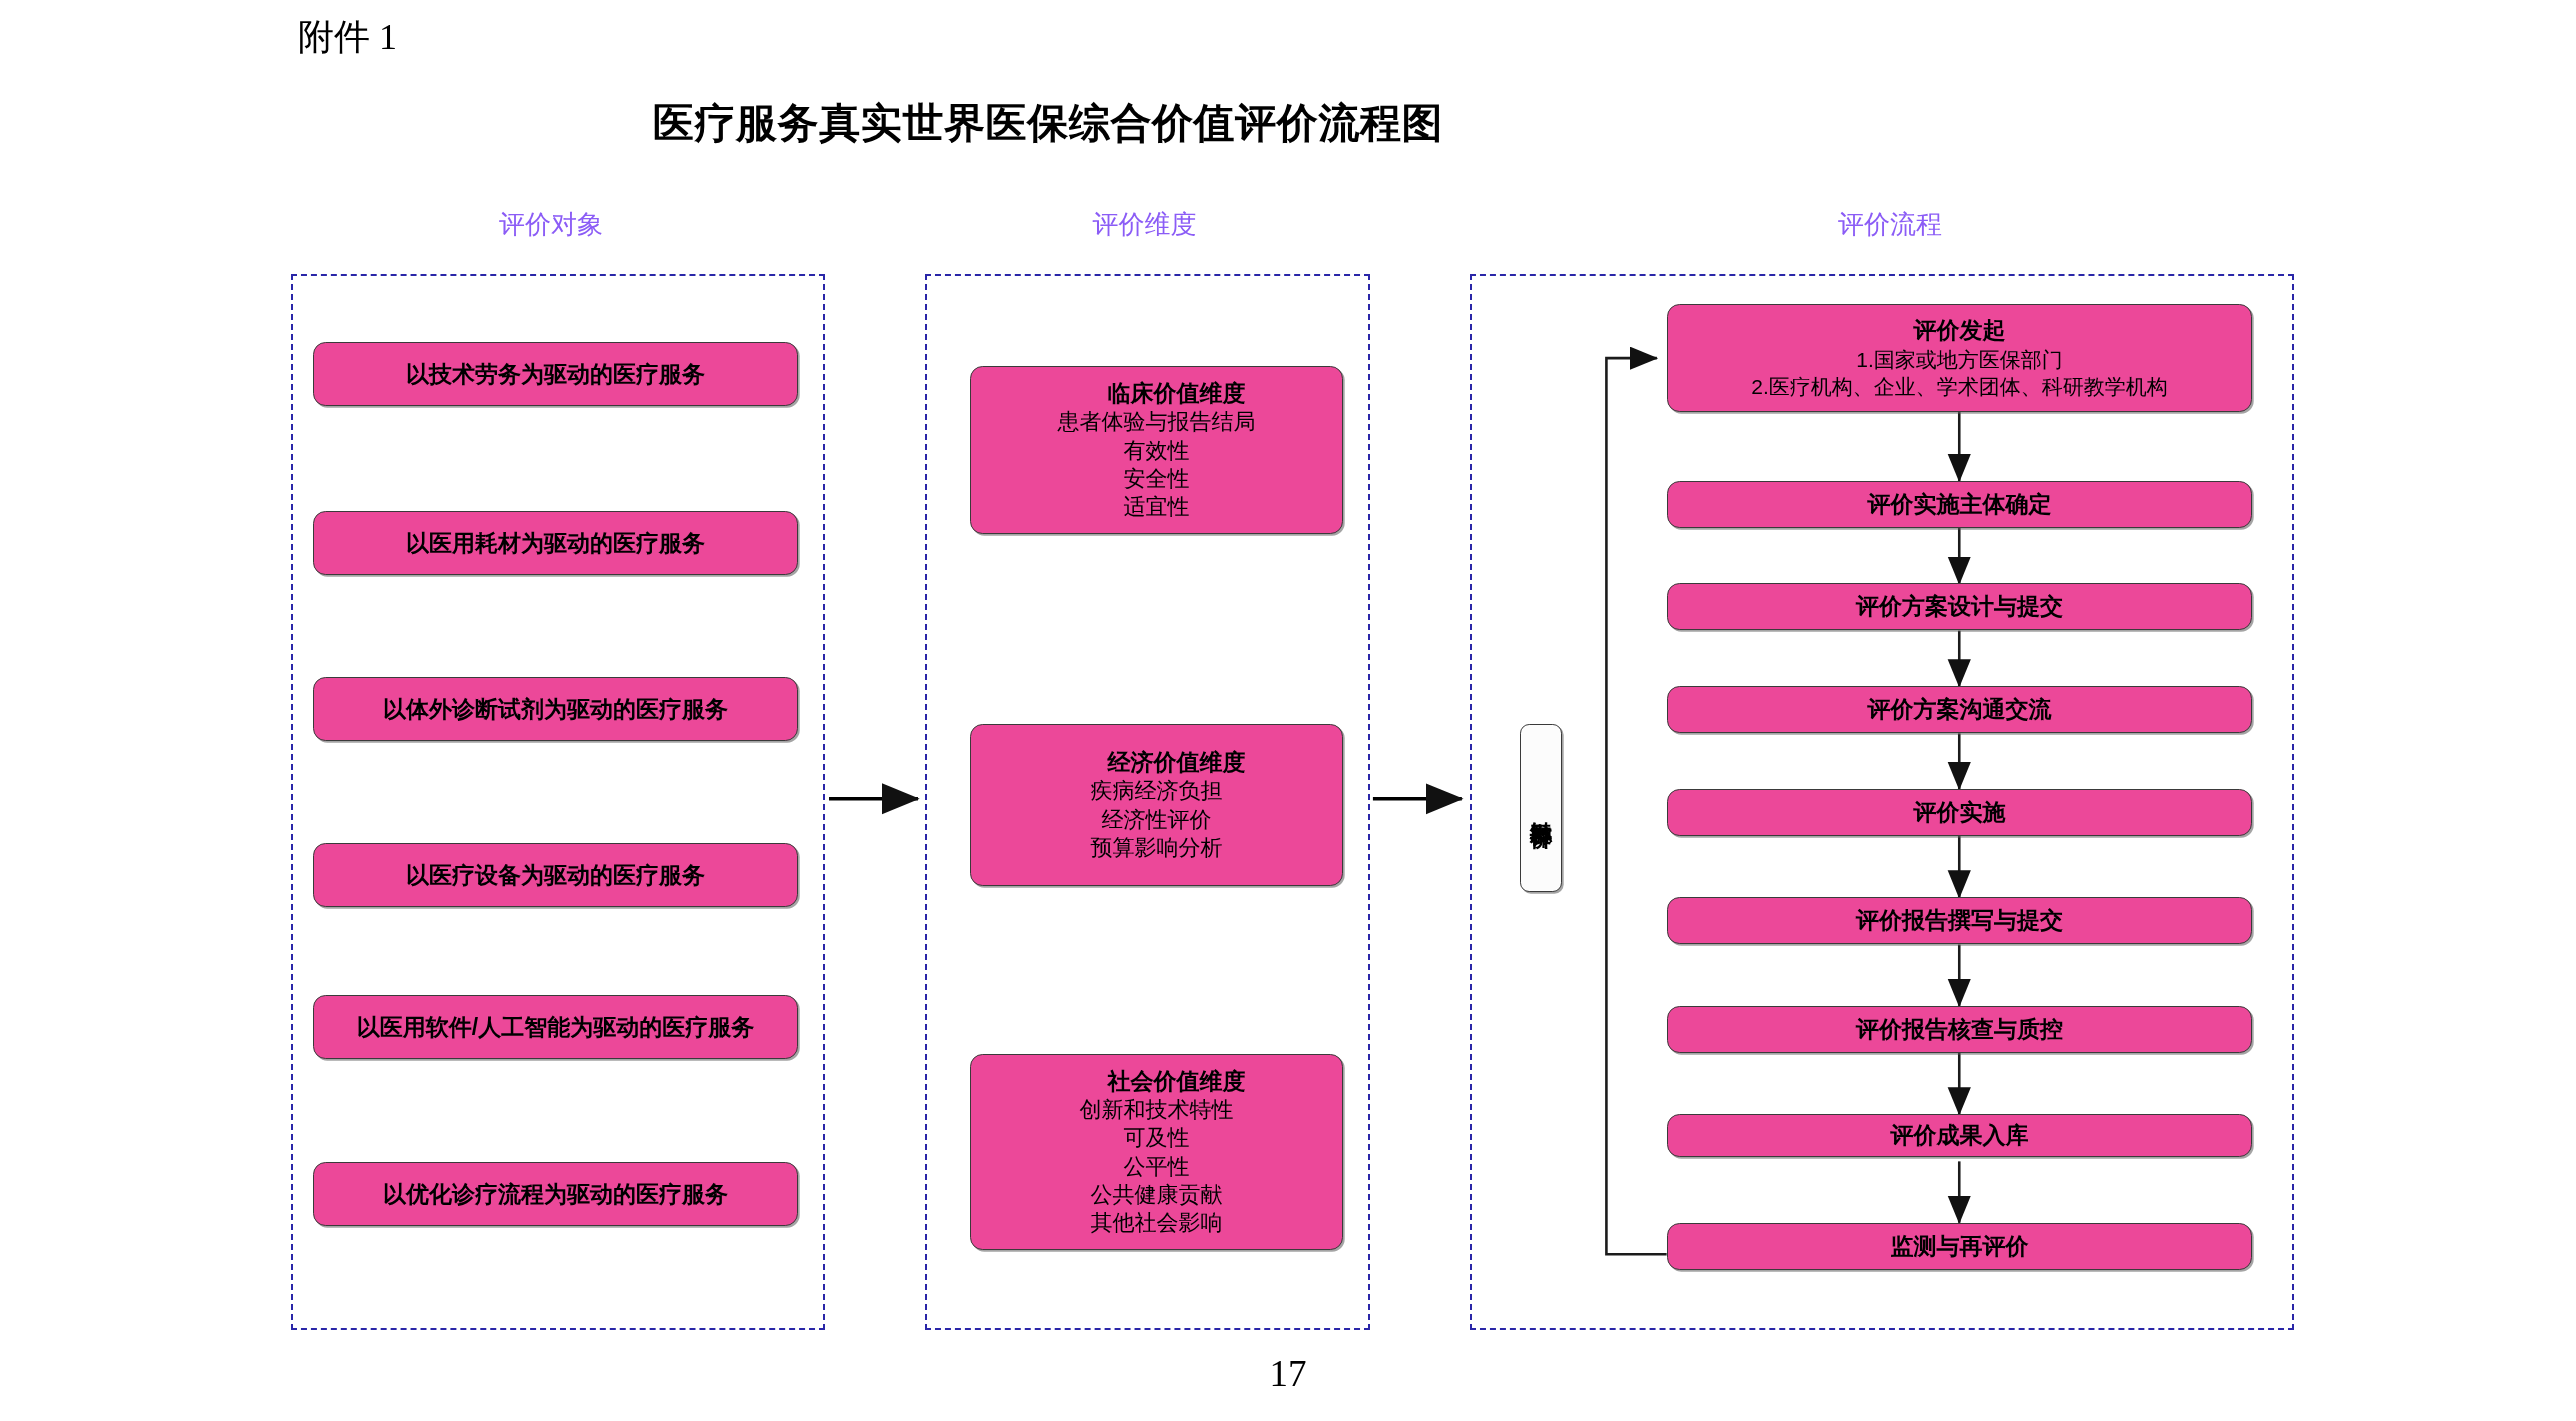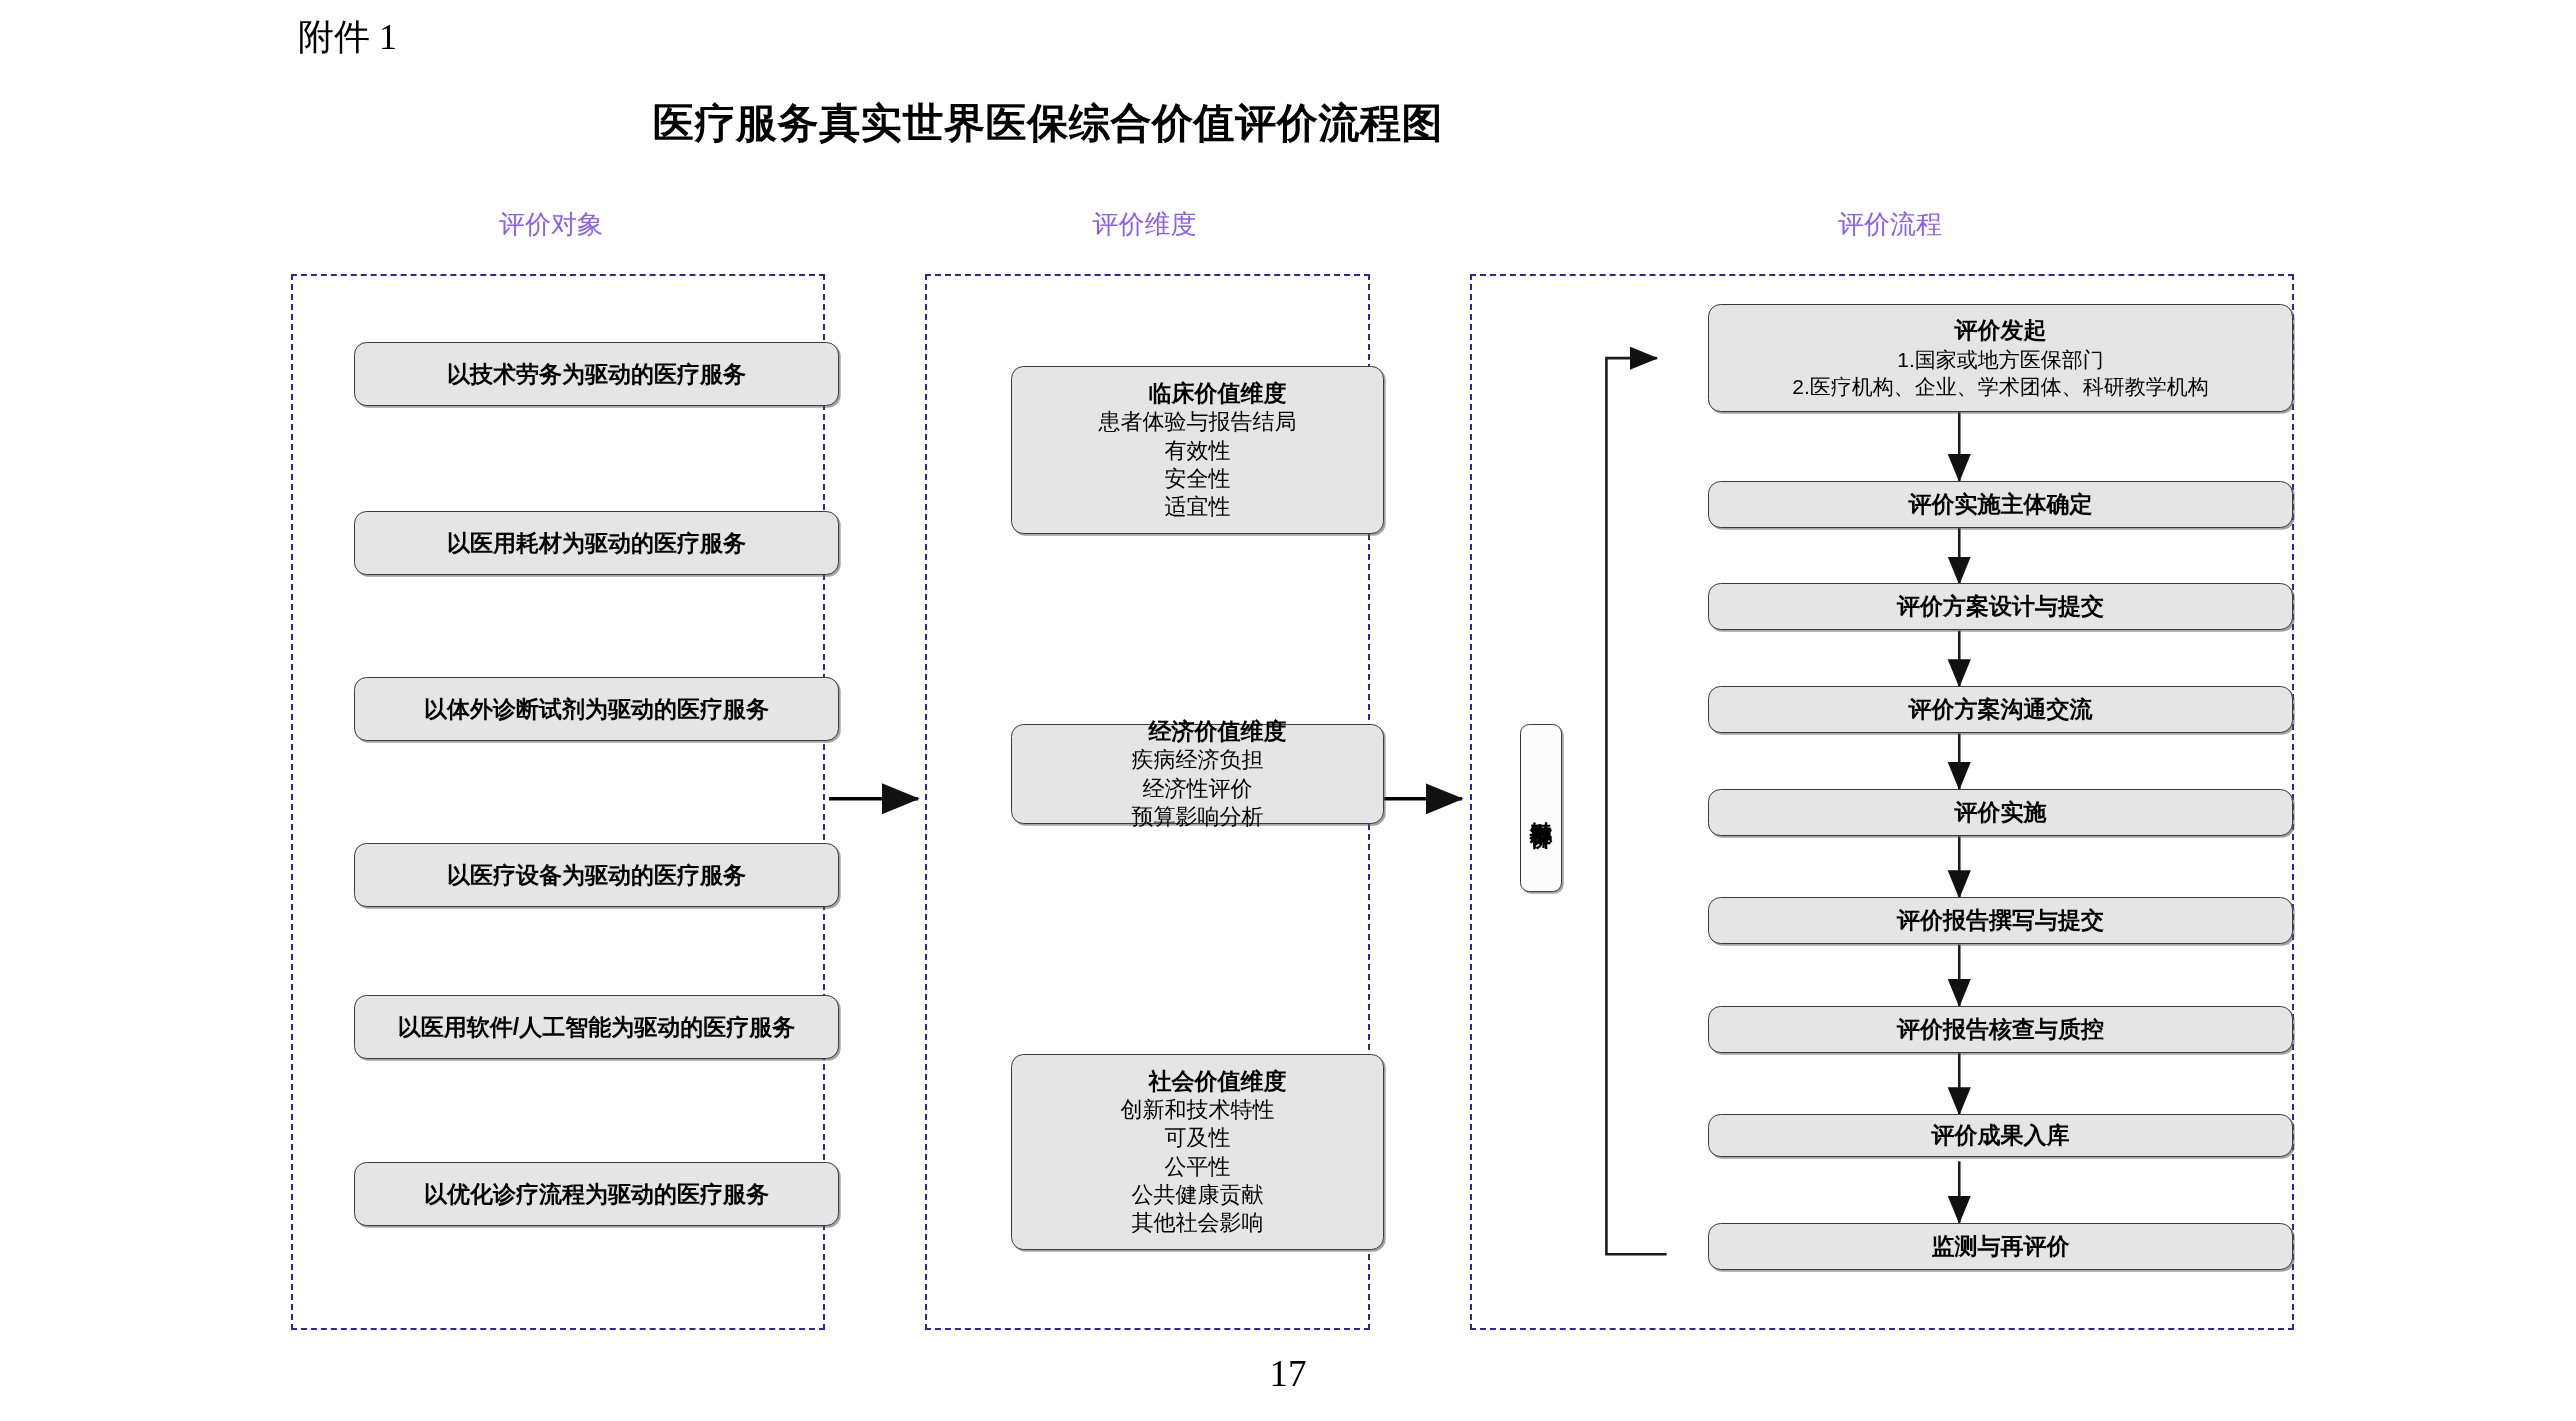--- a/index.html
+++ b/index.html
@@ -72,29 +72,28 @@
   #panel-objects    { left: 291px;  top: 274px; width: 534px;  height: 1056px; }
   #panel-dimensions { left: 925px; top: 274px; width: 445px;  height: 1056px; }
   #panel-process    { left: 1470px; top: 274px; width: 824px; height: 1056px; }
 
   
   .node {
     position: absolute;
     box-sizing: border-box;
     border: 1.7px solid #3a3a3a;
     border-radius: 12.6px;
-    background: #e5e5e5;
+    background: #ec4899;
     box-shadow: 1.7px 1.7px 0 rgba(90,90,90,0.55);
     display: flex;
     flex-direction: column;
     align-items: center;
     justify-content: center;
     text-align: center;
     color: #000;
-    margin-left: 41px;
   }
 
   
   .obj-node {
     left: 313px;
     width: 485px;
     height: 64px;
     font-size: 23px;
     font-weight: bold;
   }
@@ -221,21 +220,21 @@
 <div class="node obj-node" style="top:1162px">以优化诊疗流程为驱动的医疗服务</div>
 
 <div class="node dim-node" style="top:366px;height:168px">
   <div class="dim-title">临床价值维度</div>
   <div class="dim-item">患者体验与报告结局</div>
   <div class="dim-item">有效性</div>
   <div class="dim-item">安全性</div>
   <div class="dim-item">适宜性</div>
 </div>
 
-<div class="node dim-node" style="top:724px;height:100px">
+<div class="node dim-node" style="top:724px;height:162px">
   <div class="dim-title">经济价值维度</div>
   <div class="dim-item">疾病经济负担</div>
   <div class="dim-item">经济性评价</div>
   <div class="dim-item">预算影响分析</div>
 </div>
 
 <div class="node dim-node" style="top:1054px;height:196px">
   <div class="dim-title">社会价值维度</div>
   <div class="dim-item">创新和技术特性</div>
   <div class="dim-item">可及性</div>

